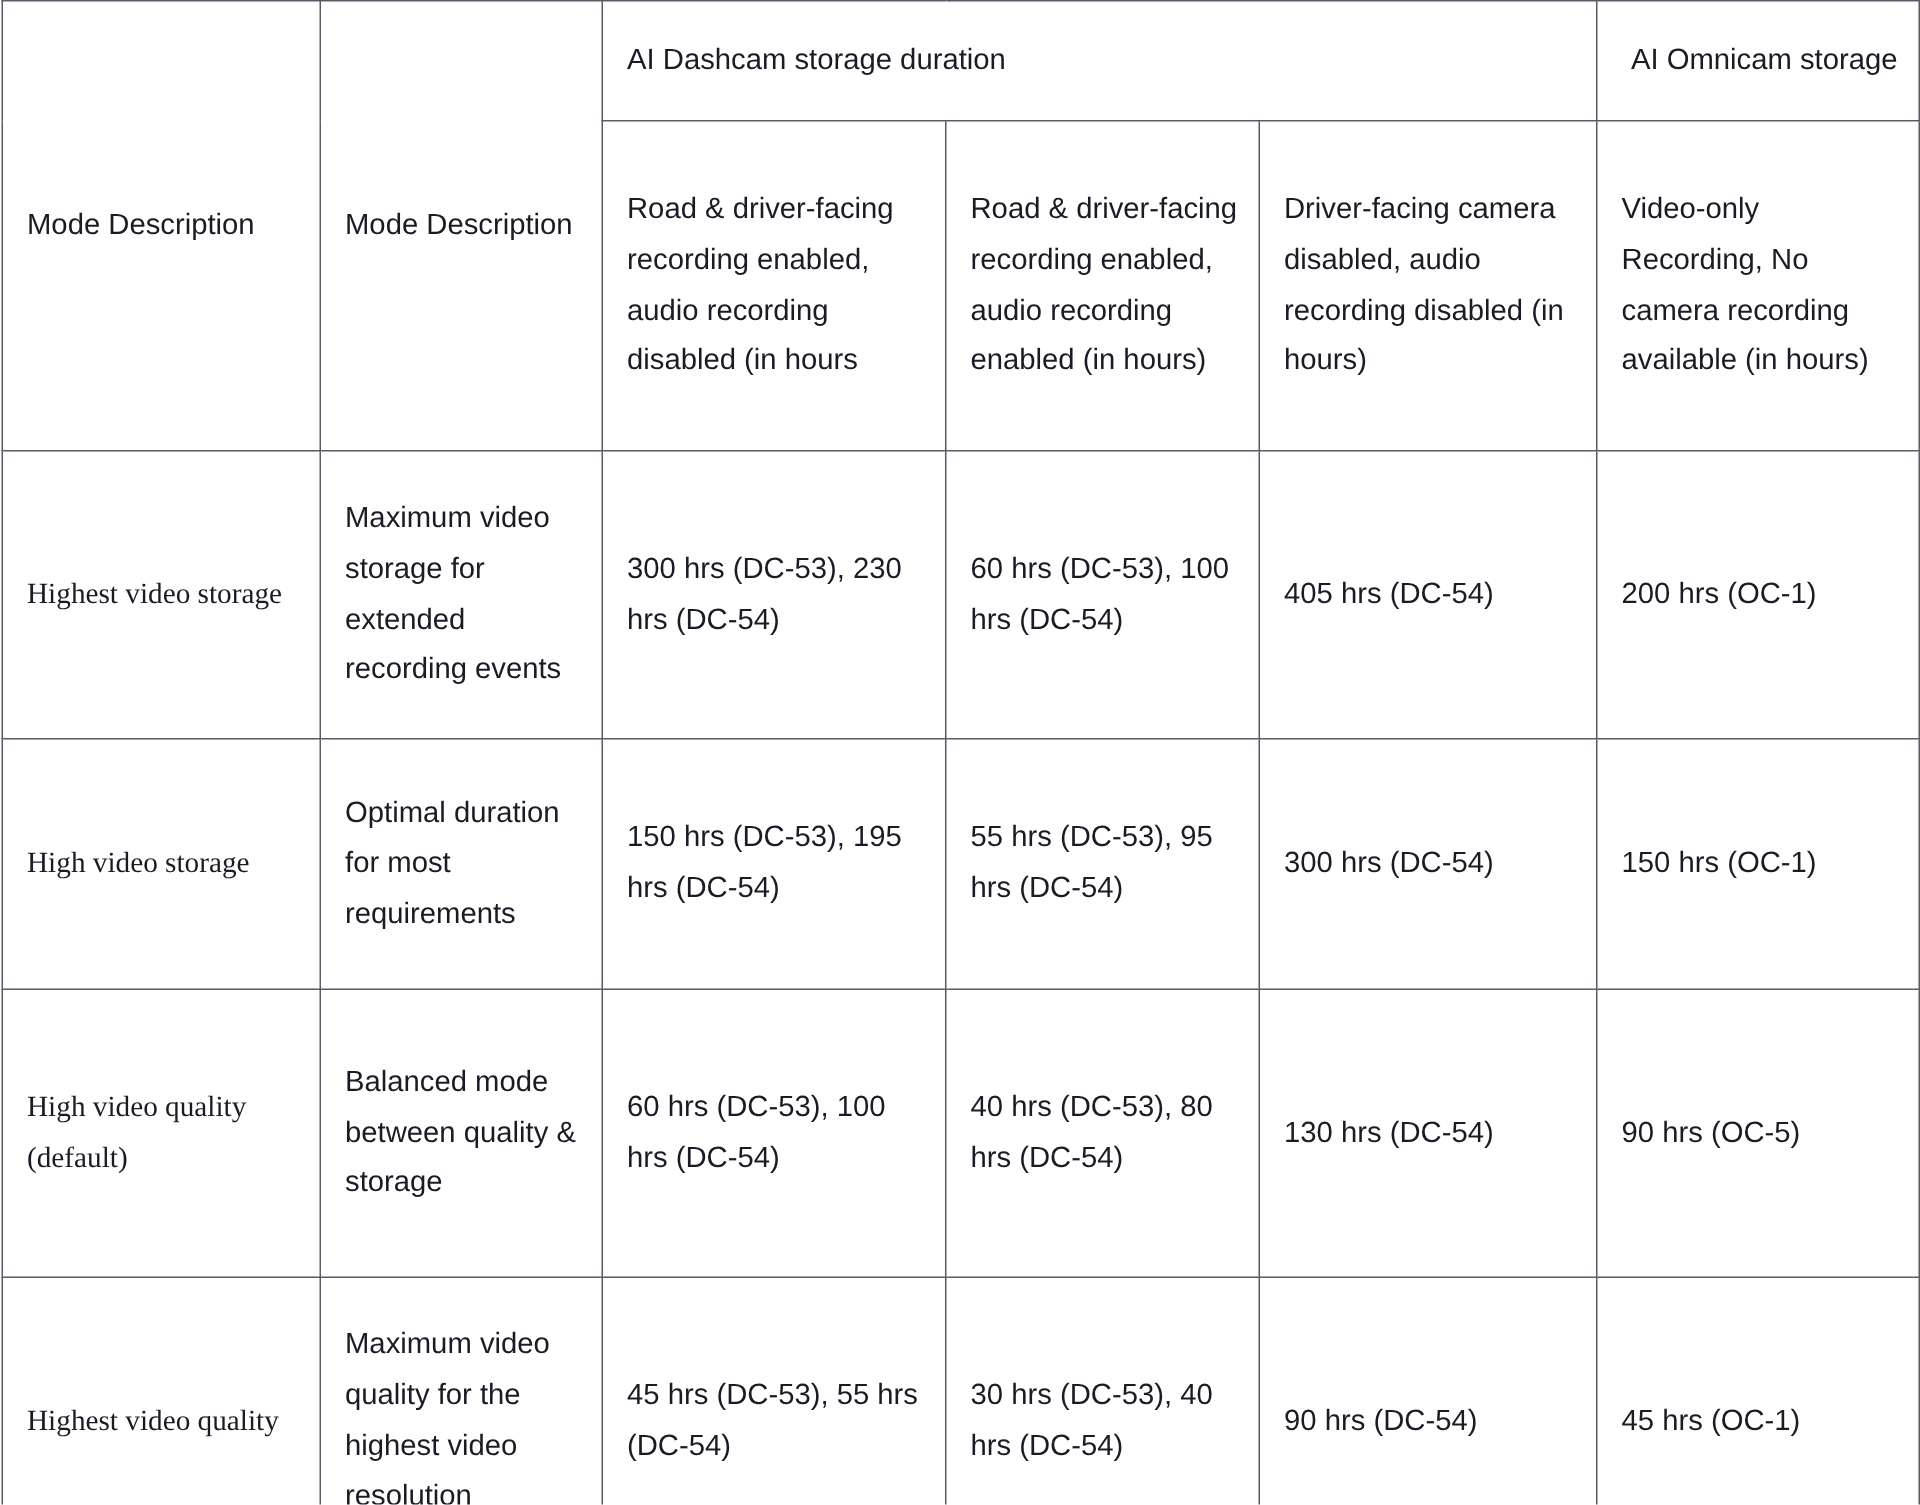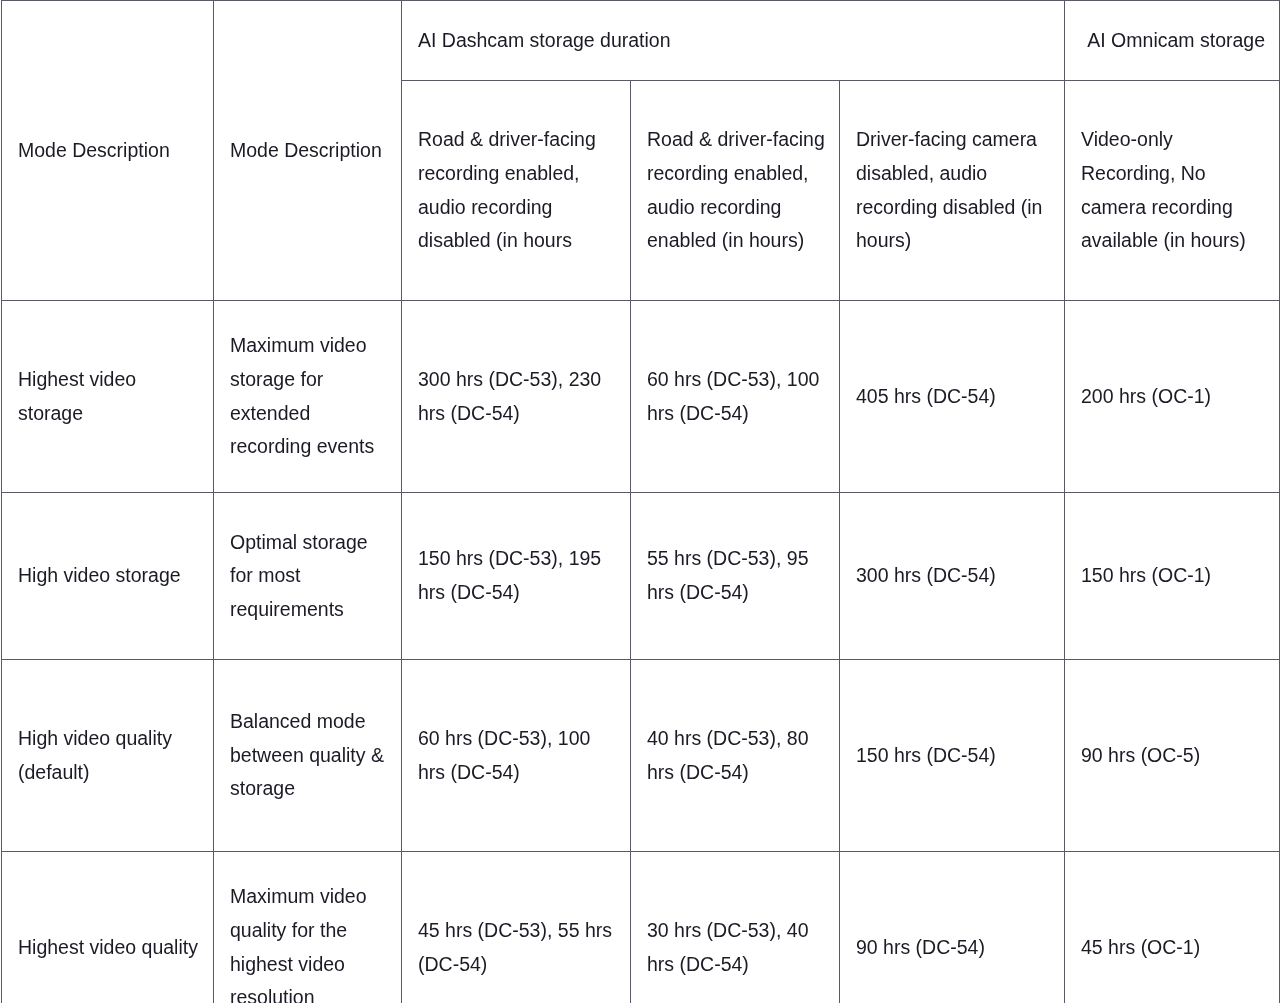--- a/index.html
+++ b/index.html
@@ -65,20 +65,21 @@
   }
   .corner-cell {
     vertical-align: middle;
     font-size: 19.5px;
     line-height: 1.72;
   }
   .mode-name {
     font-weight: bold;
     font-size: 19.5px;
     line-height: 1.72;
+    font-family: Liberation Serif, serif;
   }
   .body-cell {
     font-size: 19.5px;
     line-height: 1.72;
   }
   
   tr.r-head-1 { height: 80px; }
   tr.r-head-2 { height: 220px; margin-top: 40px; }
   tr.r-body-1 { height: 192px; }
   tr.r-body-2 { height: 167px; }
@@ -116,32 +117,32 @@
       <tr class="r-body-1">
         <td class="mode-name">Highest video storage</td>
         <td class="body-cell">Maximum video storage for extended recording events</td>
         <td class="body-cell">300 hrs (DC-53), 230 hrs (DC-54)</td>
         <td class="body-cell">60 hrs (DC-53), 100 hrs (DC-54)</td>
         <td class="body-cell">405 hrs (DC-54)</td>
         <td class="body-cell">200 hrs (OC-1)</td>
       </tr>
       <tr class="r-body-2">
         <td class="mode-name">High video storage</td>
-        <td class="body-cell">Optimal storage for most requirements</td>
+        <td class="body-cell">Optimal duration for most requirements</td>
         <td class="body-cell">150 hrs (DC-53), 195 hrs (DC-54)</td>
         <td class="body-cell">55 hrs (DC-53), 95 hrs (DC-54)</td>
         <td class="body-cell">300 hrs (DC-54)</td>
         <td class="body-cell">150 hrs (OC-1)</td>
       </tr>
       <tr class="r-body-3">
         <td class="mode-name">High video quality (default)</td>
         <td class="body-cell">Balanced mode between quality &amp; storage</td>
         <td class="body-cell">60 hrs (DC-53), 100 hrs (DC-54)</td>
         <td class="body-cell">40 hrs (DC-53), 80 hrs (DC-54)</td>
-        <td class="body-cell">150 hrs (DC-54)</td>
+        <td class="body-cell">130 hrs (DC-54)</td>
         <td class="body-cell">90 hrs (OC-5)</td>
       </tr>
       <tr class="r-body-4">
         <td class="mode-name">Highest video quality</td>
         <td class="body-cell">Maximum video quality for the highest video resolution</td>
         <td class="body-cell">45 hrs (DC-53), 55 hrs (DC-54)</td>
         <td class="body-cell">30 hrs (DC-53), 40 hrs (DC-54)</td>
         <td class="body-cell">90 hrs (DC-54)</td>
         <td class="body-cell">45 hrs (OC-1)</td>
       </tr>

